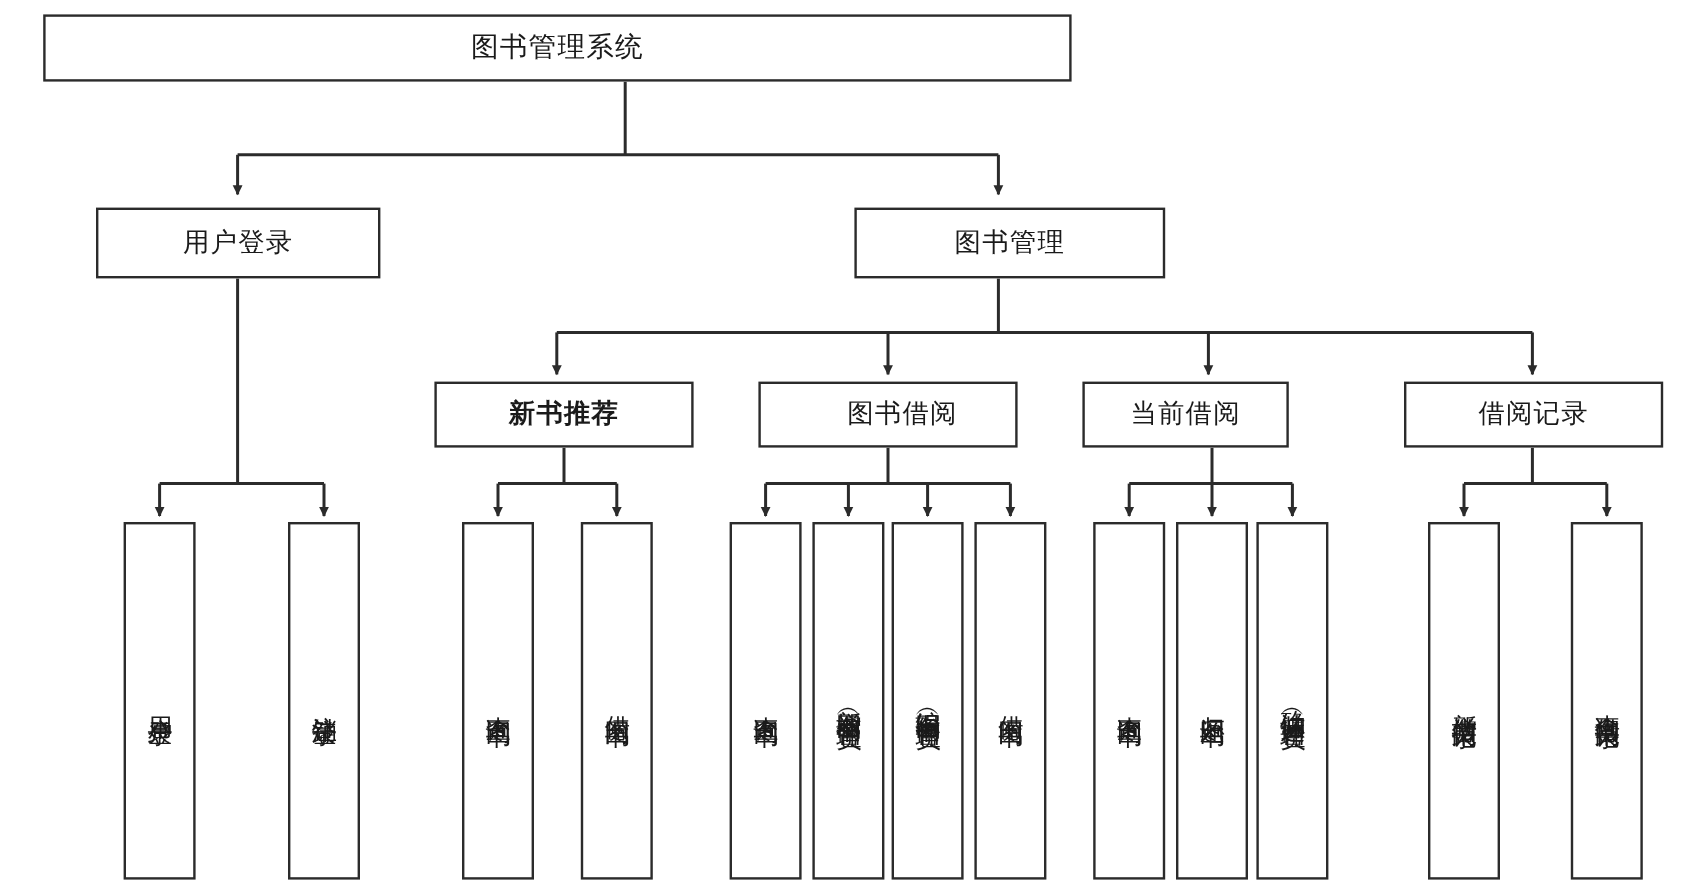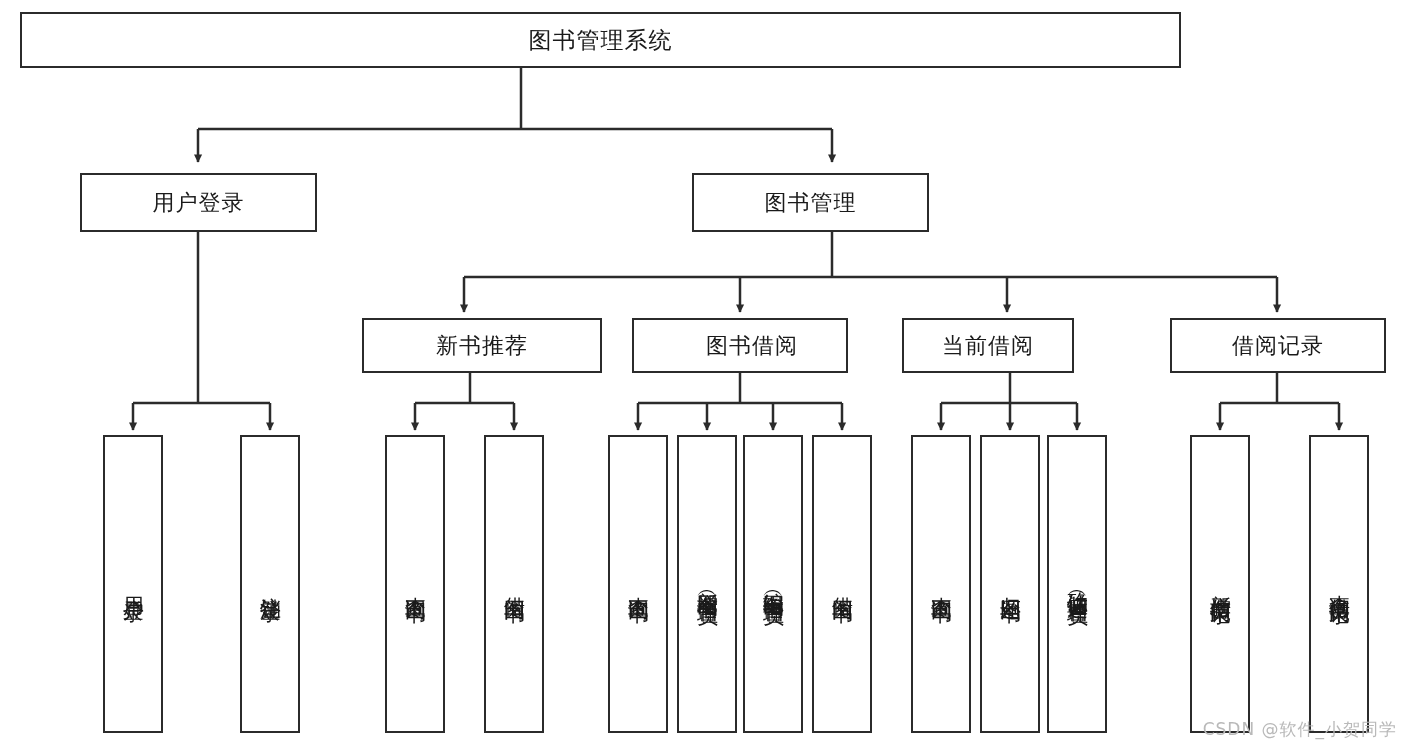--- a/index.html
+++ b/index.html
@@ -118,33 +118,33 @@
       <path d="M1077,403 L1077,430" marker-end="url(#arrowhead)"></path>
 
       <path d="M1277,373 L1277,403"></path>
       <path d="M1220,403 L1339,403"></path>
       <path d="M1220,403 L1220,430" marker-end="url(#arrowhead)"></path>
       <path d="M1339,403 L1339,430" marker-end="url(#arrowhead)"></path>
 
     </g>
   </svg>
 
-  <div class="node horiz root" style="left:20px; top:12px; width:1161px; height:56px;justify-content:center;">
+  <div class="node horiz root" style="left:36px; top:12px; width:857px; height:56px;justify-content:center;">
     <span class="node-label">图书管理系统</span>
   </div>
 
   <div class="node horiz lvl2" style="left:80px; top:173px; width:237px; height:59px;">
     <span class="node-label">用户登录</span>
   </div>
 
-  <div class="node horiz lvl2" style="left:692px; top:173px; width:237px; height:59px;">
+  <div class="node horiz lvl2" style="left:712px; top:173px; width:259px; height:59px;">
     <span class="node-label">图书管理</span>
   </div>
 
-  <div class="node horiz lvl3" style="left:362px; top:318px; width:240px; height:55px;">
+  <div class="node horiz lvl3" style="left:362px; top:318px; width:216px; height:55px;font-weight:bold;">
     <span class="node-label">新书推荐</span>
   </div>
 
   <div class="node horiz lvl3" style="left:632px; top:318px; width:216px; height:55px;padding-left:24px;">
     <span class="node-label">图书借阅</span>
   </div>
 
   <div class="node horiz lvl3" style="left:902px; top:318px; width:172px; height:55px;">
     <span class="node-label">当前借阅</span>
   </div>
@@ -198,15 +198,14 @@
   </div>
 
   <div class="node vert" style="left:1190px; top:435px; width:60px; height:298px;">
     <span class="node-label">新增借阅记录</span>
   </div>
 
   <div class="node vert" style="left:1309px; top:435px; width:60px; height:298px;">
     <span class="node-label">查询借阅记录</span>
   </div>
 
-  <div id="watermark">CSDN @软件_小贺同学</div>
 
 </div>
 
 </body></html>

